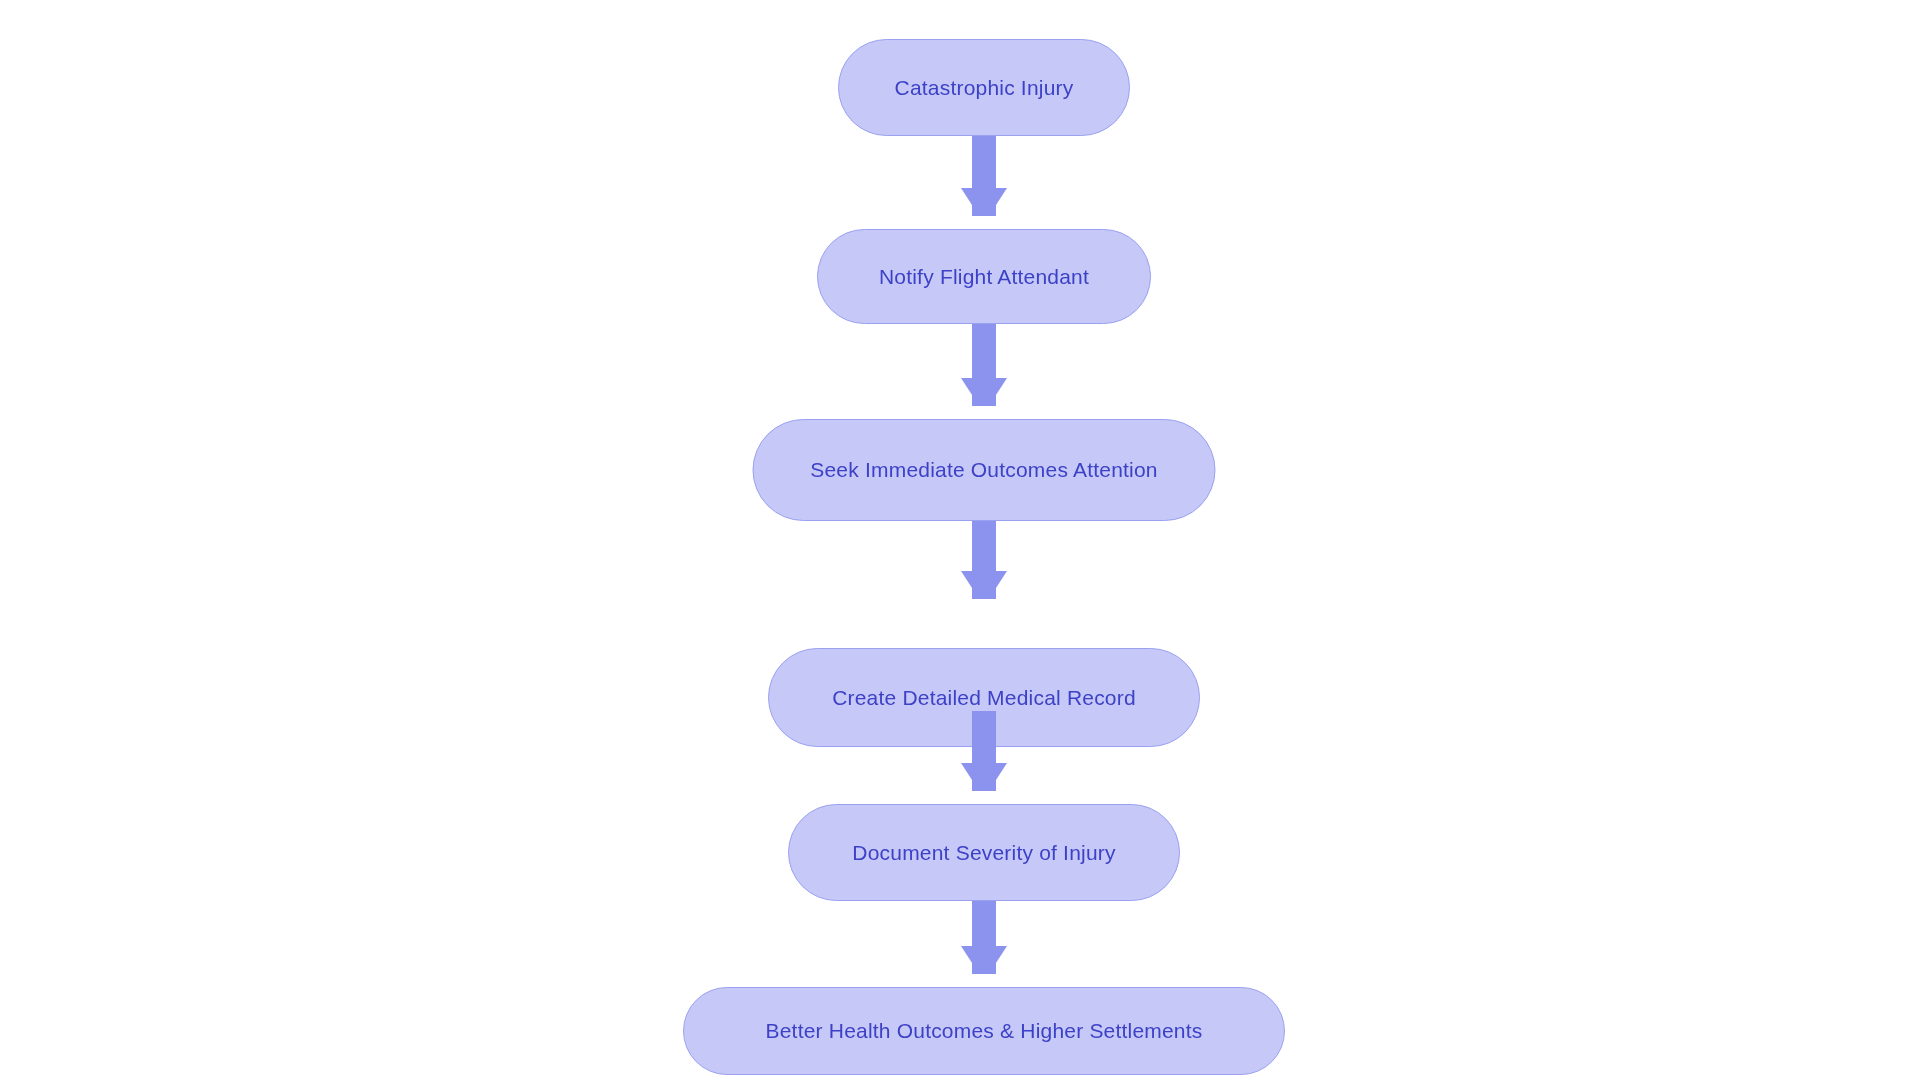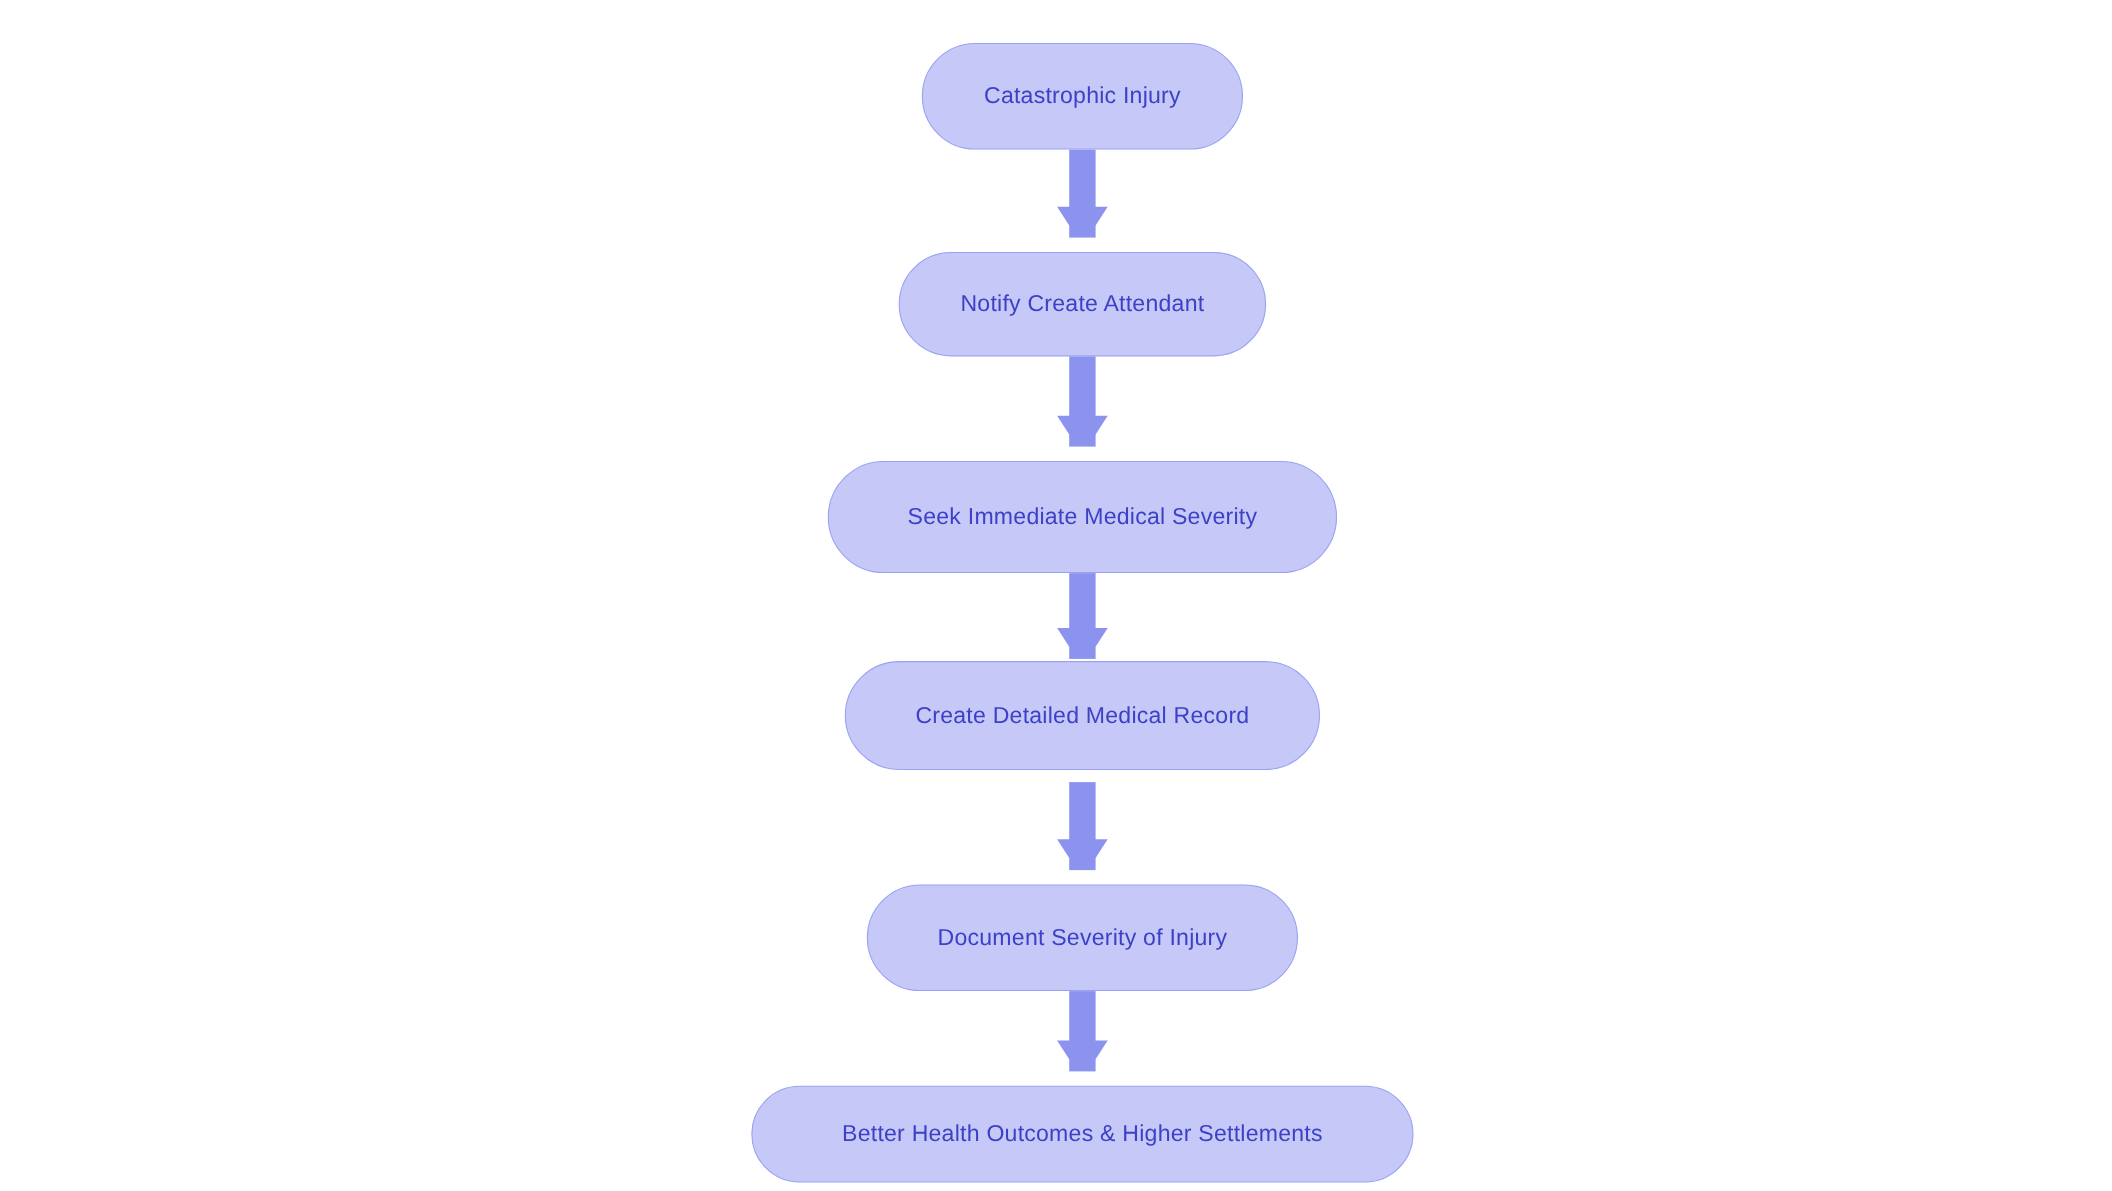--- a/index.html
+++ b/index.html
@@ -31,21 +31,21 @@
     border-radius: 60px;
     color: var(--node-text);
     font-size: 21px;
     letter-spacing: 0.2px;
     text-align: center;
     white-space: nowrap;
   }
   .n1 { top: 15px;  width: 292px; height: 97px;  }
   .n2 { top: 205px; width: 334px; height: 95px;  }
   .n3 { top: 395px; width: 463px; height: 102px; }
-  .n4 { top: 577px; width: 432px; height: 99px;  }
+  .n4 { top: 624px; width: 432px; height: 99px;  }
   .n5 { top: 780px; width: 392px; height: 97px; align-items: center;  }
   .n6 { top: 963px; width: 602px; height: 88px; }
   .arrow {
     position: absolute;
     left: 50%;
     transform: translateX(-50%);
     width: 22px;
   }
   .a1 { top: 112px; height: 93px; }
   .a2 { top: 300px; height: 95px; }
@@ -81,30 +81,30 @@
   <div class="node n1">
     <span>Catastrophic Injury</span>
   </div>
 
   <div class="arrow a1">
     <div class="shaft"></div>
     <div class="head"></div>
   </div>
 
   <div class="node n2">
-    <span>Notify Create Attendant</span>
+    <span>Notify Flight Attendant</span>
   </div>
 
   <div class="arrow a2">
     <div class="shaft"></div>
     <div class="head"></div>
   </div>
 
   <div class="node n3">
-    <span>Seek Immediate Medical Severity</span>
+    <span>Seek Immediate Outcomes Attention</span>
   </div>
 
   <div class="arrow a3">
     <div class="shaft"></div>
     <div class="head"></div>
   </div>
 
   <div class="node n4">
     <span>Create Detailed Medical Record</span>
   </div>

